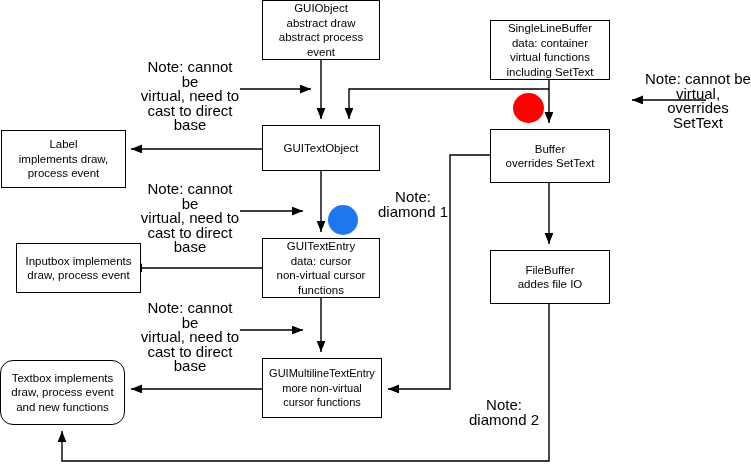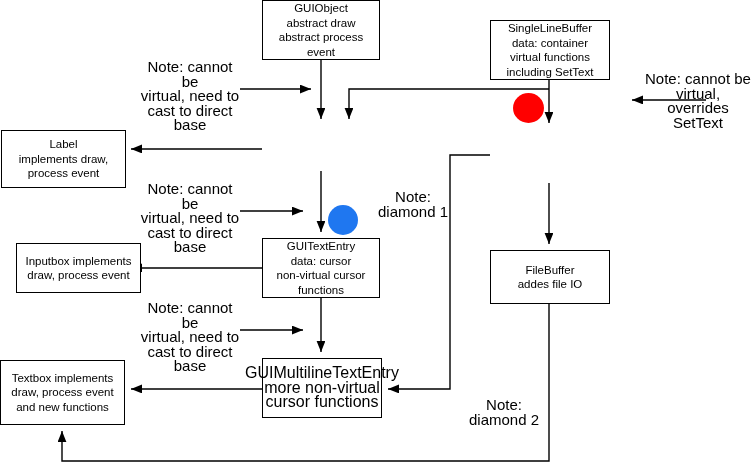--- a/index.html
+++ b/index.html
@@ -59,42 +59,45 @@
   <div class="box" style="left:262px;top:0px;width:118px;height:60px;">GUIObject
 abstract draw
 abstract process
 event</div>
 
   <div class="box" style="left:490px;top:20px;width:120px;height:60px;text-align:center;">SingleLineBuffer
 data: container
 virtual functions
 including SetText</div>
 
+  <div class="box" style="left:262px;top:125px;width:118px;height:46px;">GUITextObject</div>
 
+  <div class="box" style="left:490px;top:129px;width:120px;height:54px;">Buffer
+overrides SetText</div>
 
   <div class="box" style="left:1px;top:120px;width:125px;height:58px;margin-top:10px;">Label
 implements draw,
 process event</div>
 
   <div class="box" style="left:490px;top:250px;width:120px;height:54px;">FileBuffer
 addes file IO</div>
 
   <div class="box" style="left:262px;top:238px;width:118px;height:60px;">GUITextEntry
 data: cursor
 non-virtual cursor
 functions</div>
 
   <div class="box" style="left:16px;top:243px;width:125px;height:50px;">Inputbox implements
 draw, process event</div>
 
-  <div class="box" style="left:262px;top:358px;width:120px;height:60px;font-size:16px;">GUIMultilineTextEntry
+  <div class="box" style="left:262px;top:358px;width:120px;height:60px;font-size:11px;">GUIMultilineTextEntry
 more non-virtual
 cursor functions</div>
 
-  <div class="box" style="left:0px;top:360px;width:125px;height:65px;">Textbox implements
+  <div class="box" style="left:0px;top:360px;width:125px;height:65px;border-radius:13px;">Textbox implements
 draw, process event
 and new functions</div>
 
   <div class="note" style="left:140px;top:60px;width:100px;">Note: cannot be
 virtual, need to
 cast to direct
 base</div>
 
   <div class="note" style="left:645px;top:72px;width:106px;">Note: cannot be
 virtual, overrides

